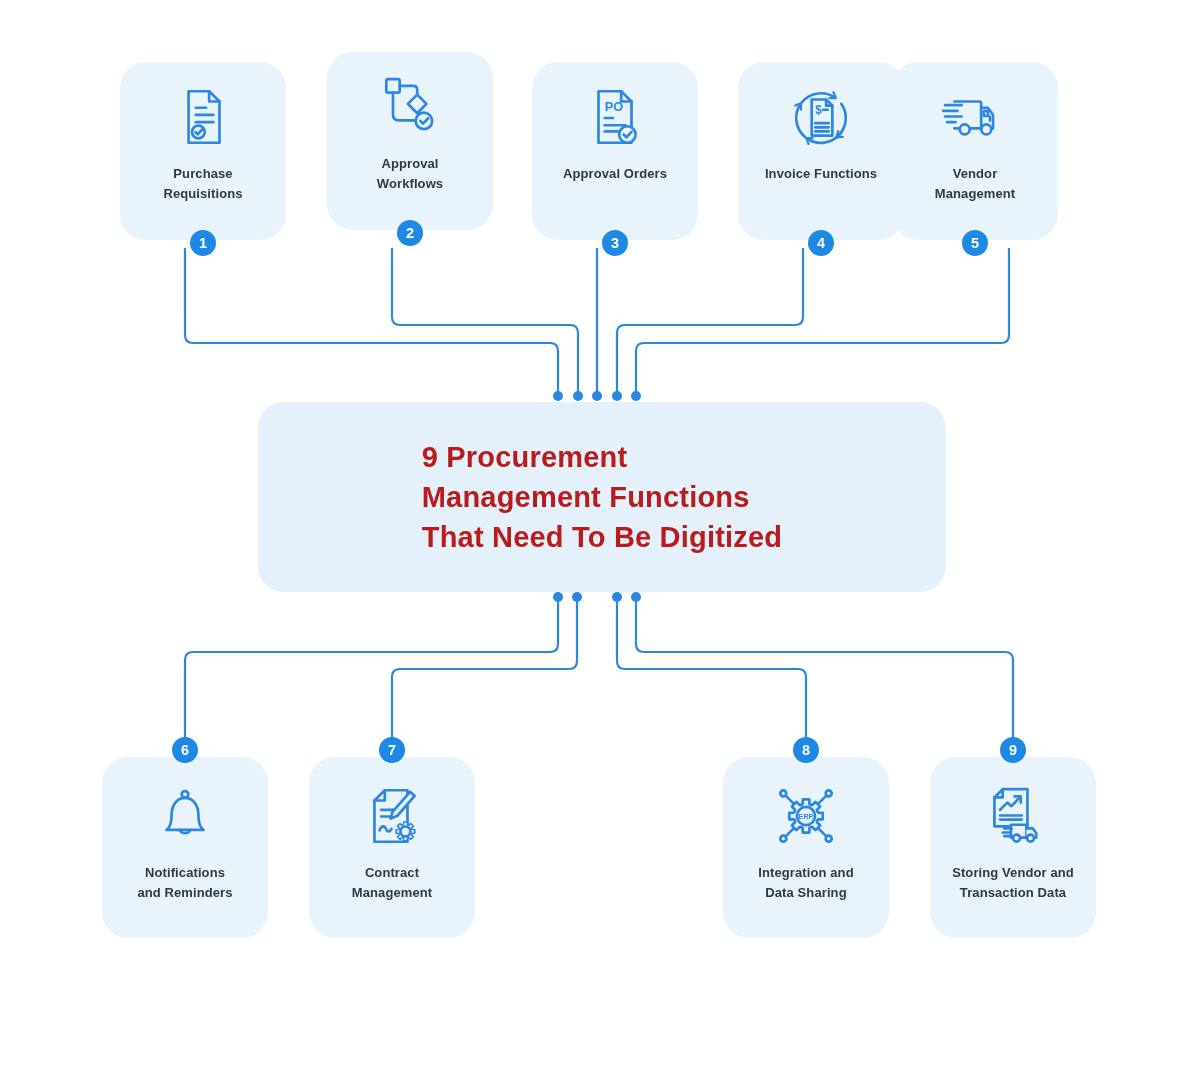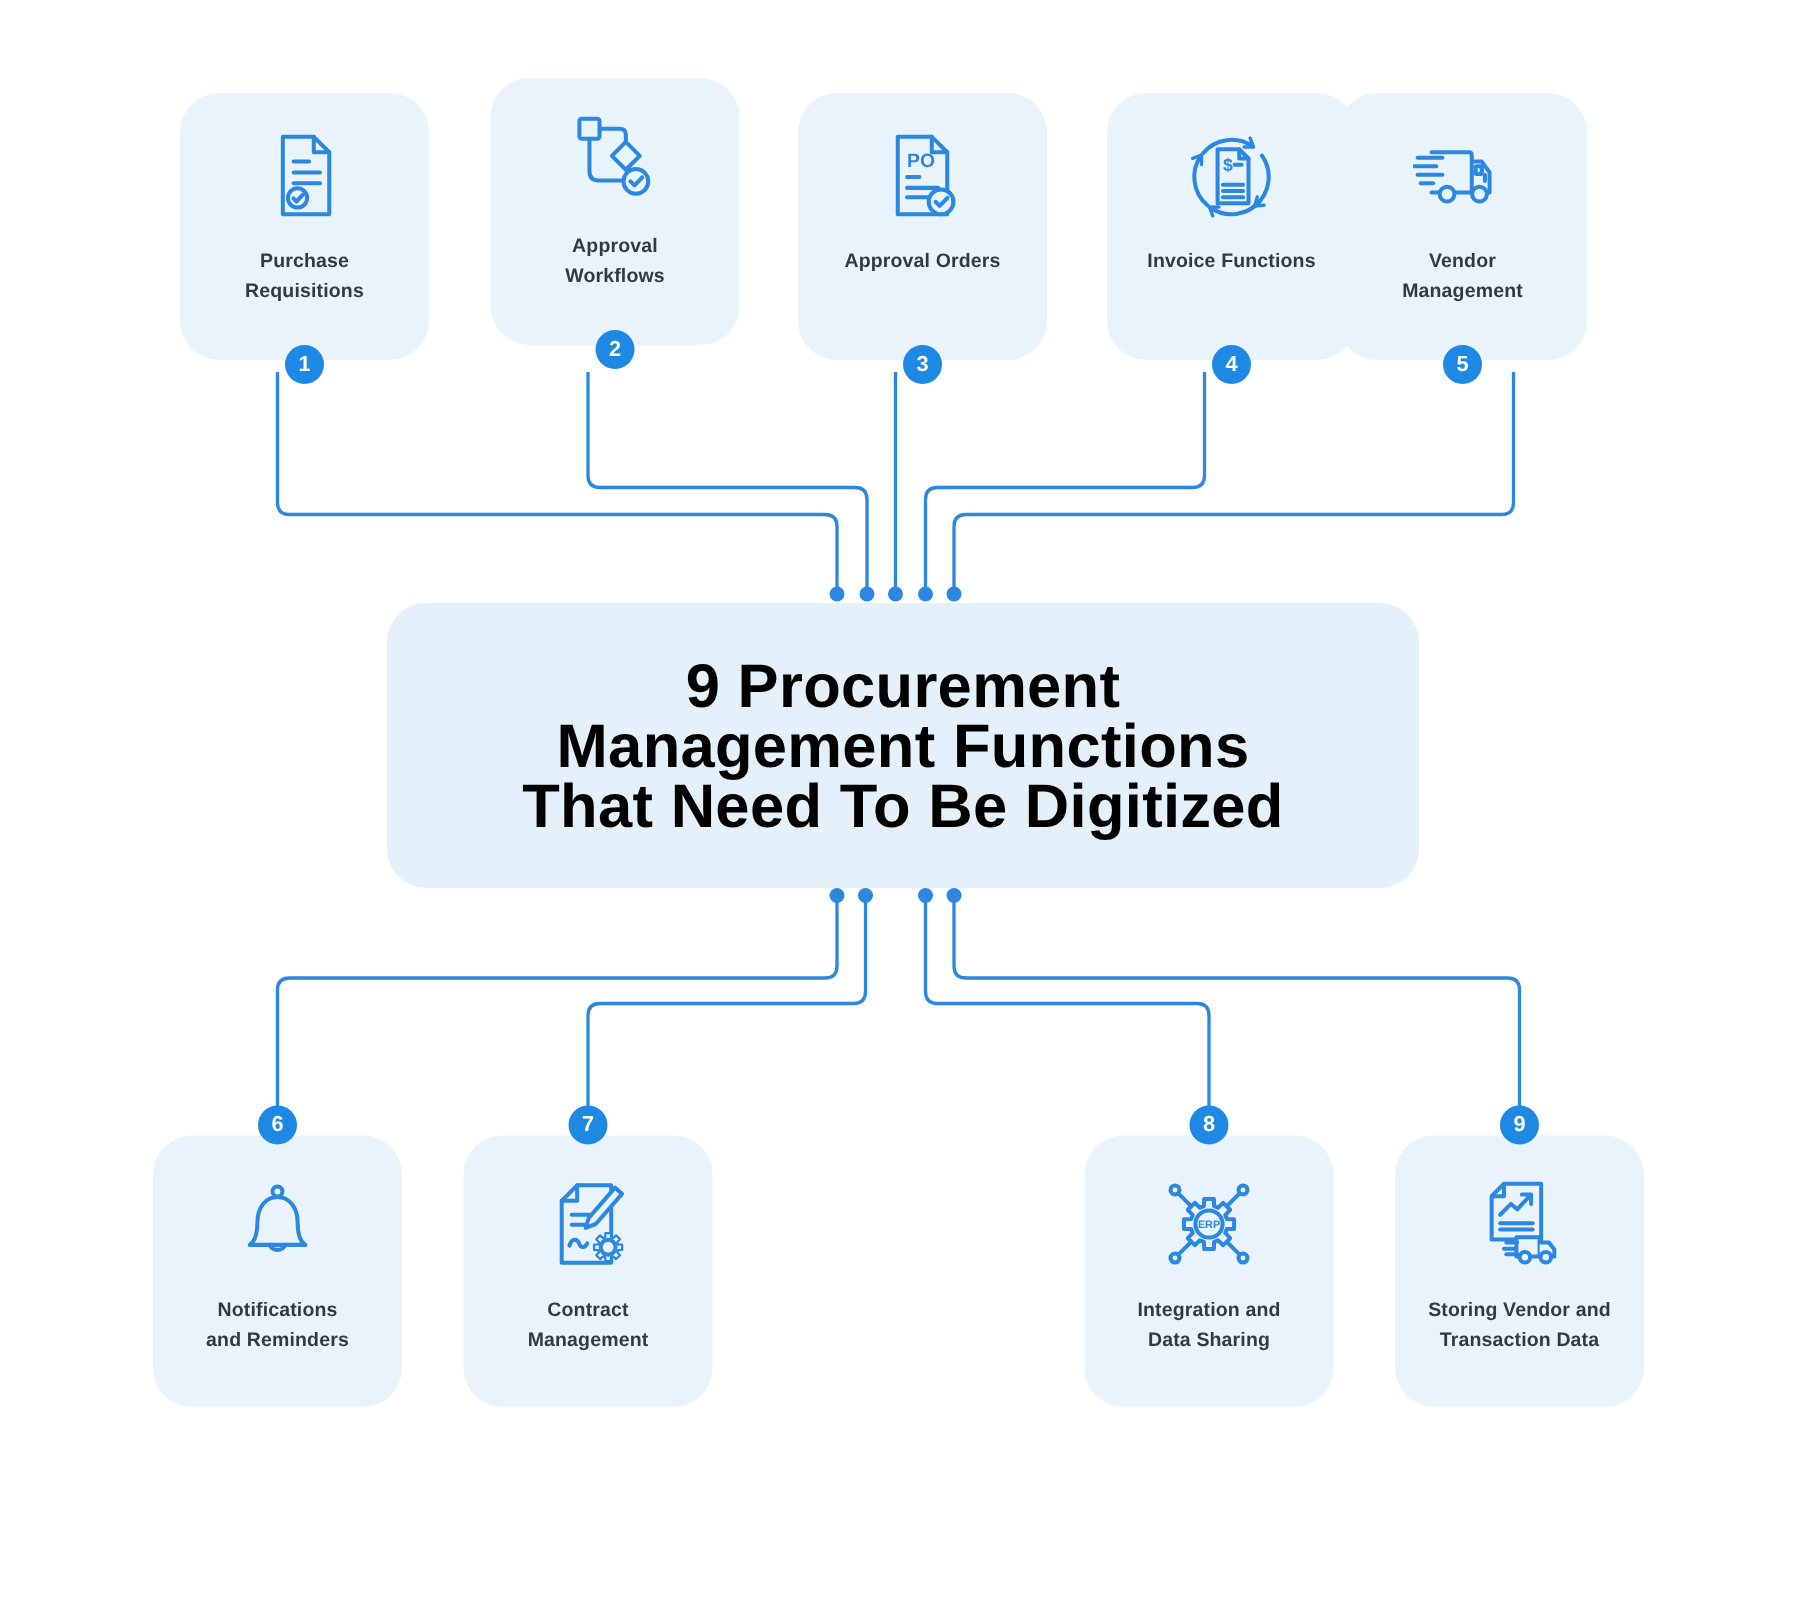--- a/index.html
+++ b/index.html
@@ -24,22 +24,22 @@
     background:#1E88E5;color:#fff;font-size:14.5px;font-weight:bold;
     display:flex;align-items:center;justify-content:center;z-index:4;
   }
   .card.top .badge{bottom:-16px;}
   .card.bottom .badge{top:-20px;}
   .center-box{
     position:absolute;left:258px;top:402px;width:688px;height:190px;background:#E4F0FA;
     border-radius:26px;display:flex;align-items:center;justify-content:center;z-index:1;
   }
   .title{
-    text-align:center;white-space:pre-line;color:#000000;
-    font-size:41px;font-weight:bold;line-height:40px;letter-spacing:.2px;
+    white-space:pre-line;color:#b91c1c;
+    font-size:29px;font-weight:bold;line-height:40px;letter-spacing:.2px;
   }
   .logo{
     position:absolute;left:983px;top:988px;width:180px;height:30px;z-index:3;
     color:#1E88E5;font-size:27.5px;font-weight:bold;letter-spacing:1px;line-height:26px;
   }
   .logo .tm{font-size:9px;vertical-align:13px;letter-spacing:0;margin-left:2px;}
   .logo .accent{position:absolute;background:#F5831F;border-radius:1px;}
   .logo .accent-a{left:39px;top:15px;width:12px;height:3.2px;}
   .logo .accent-g{left:124px;top:11px;width:10px;height:3.2px;}
   svg .stroke{fill:none;stroke:#2B87E0;stroke-width:2.6;stroke-linecap:round;stroke-linejoin:round;}

